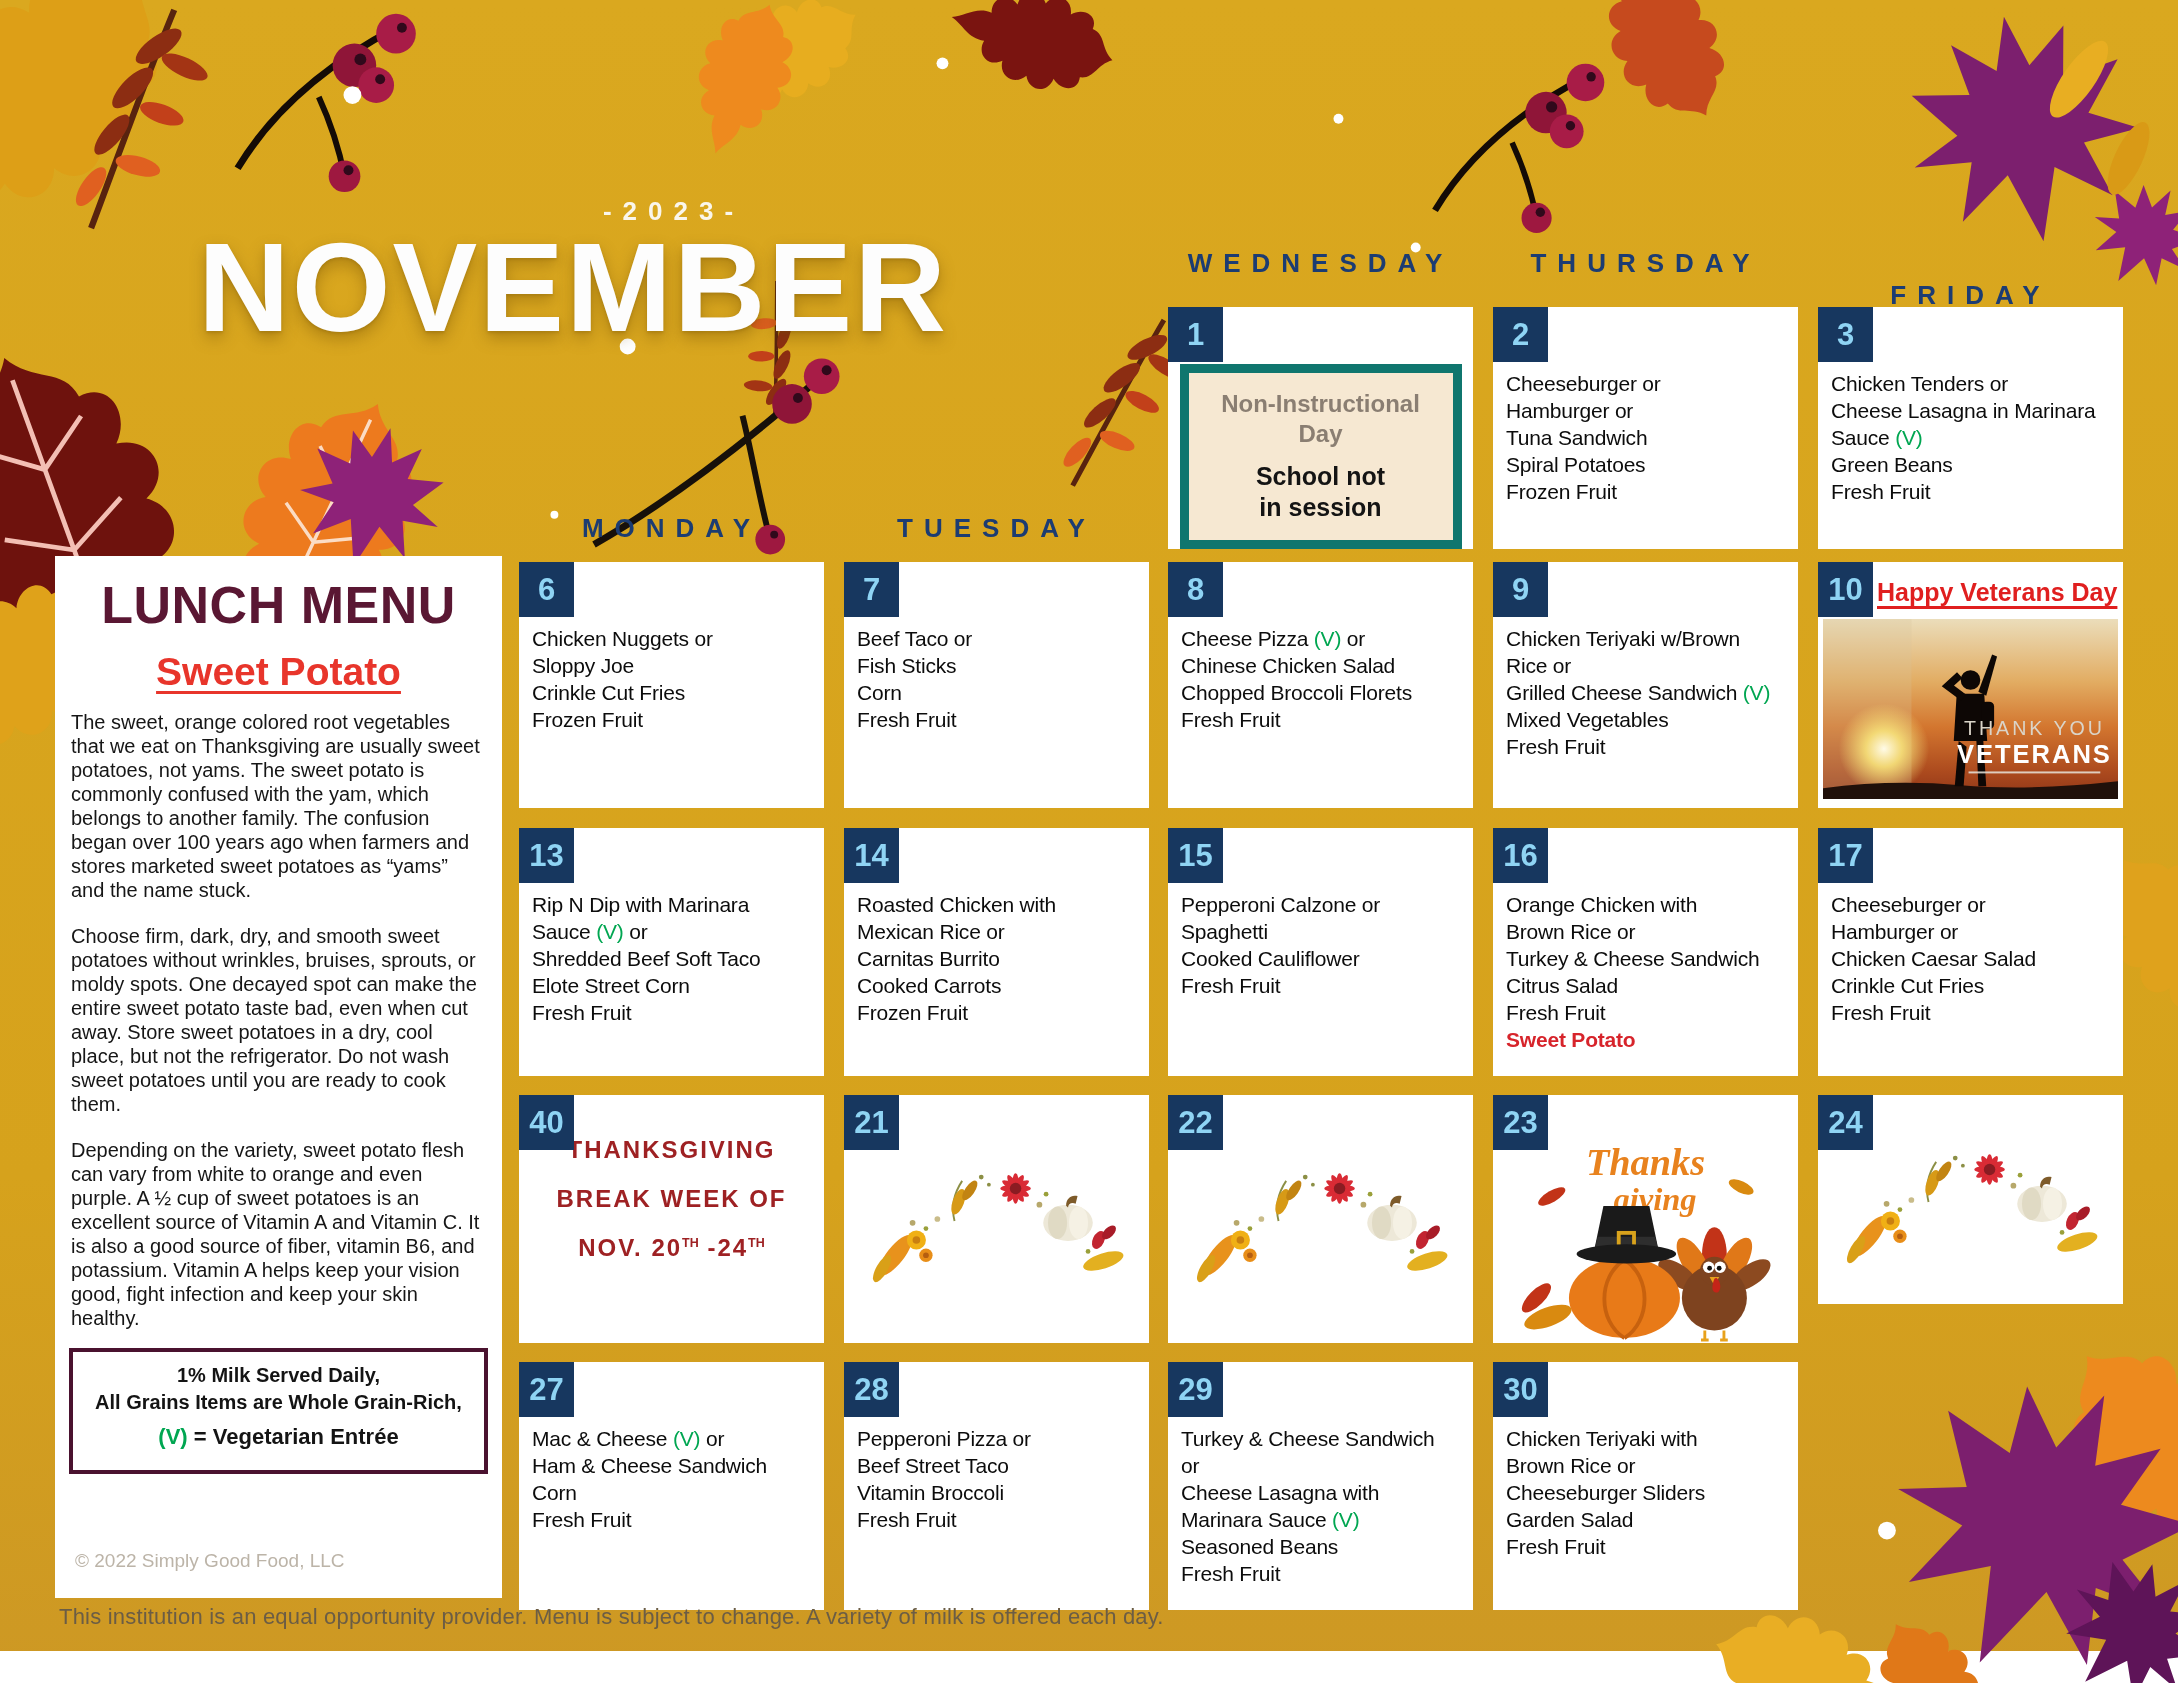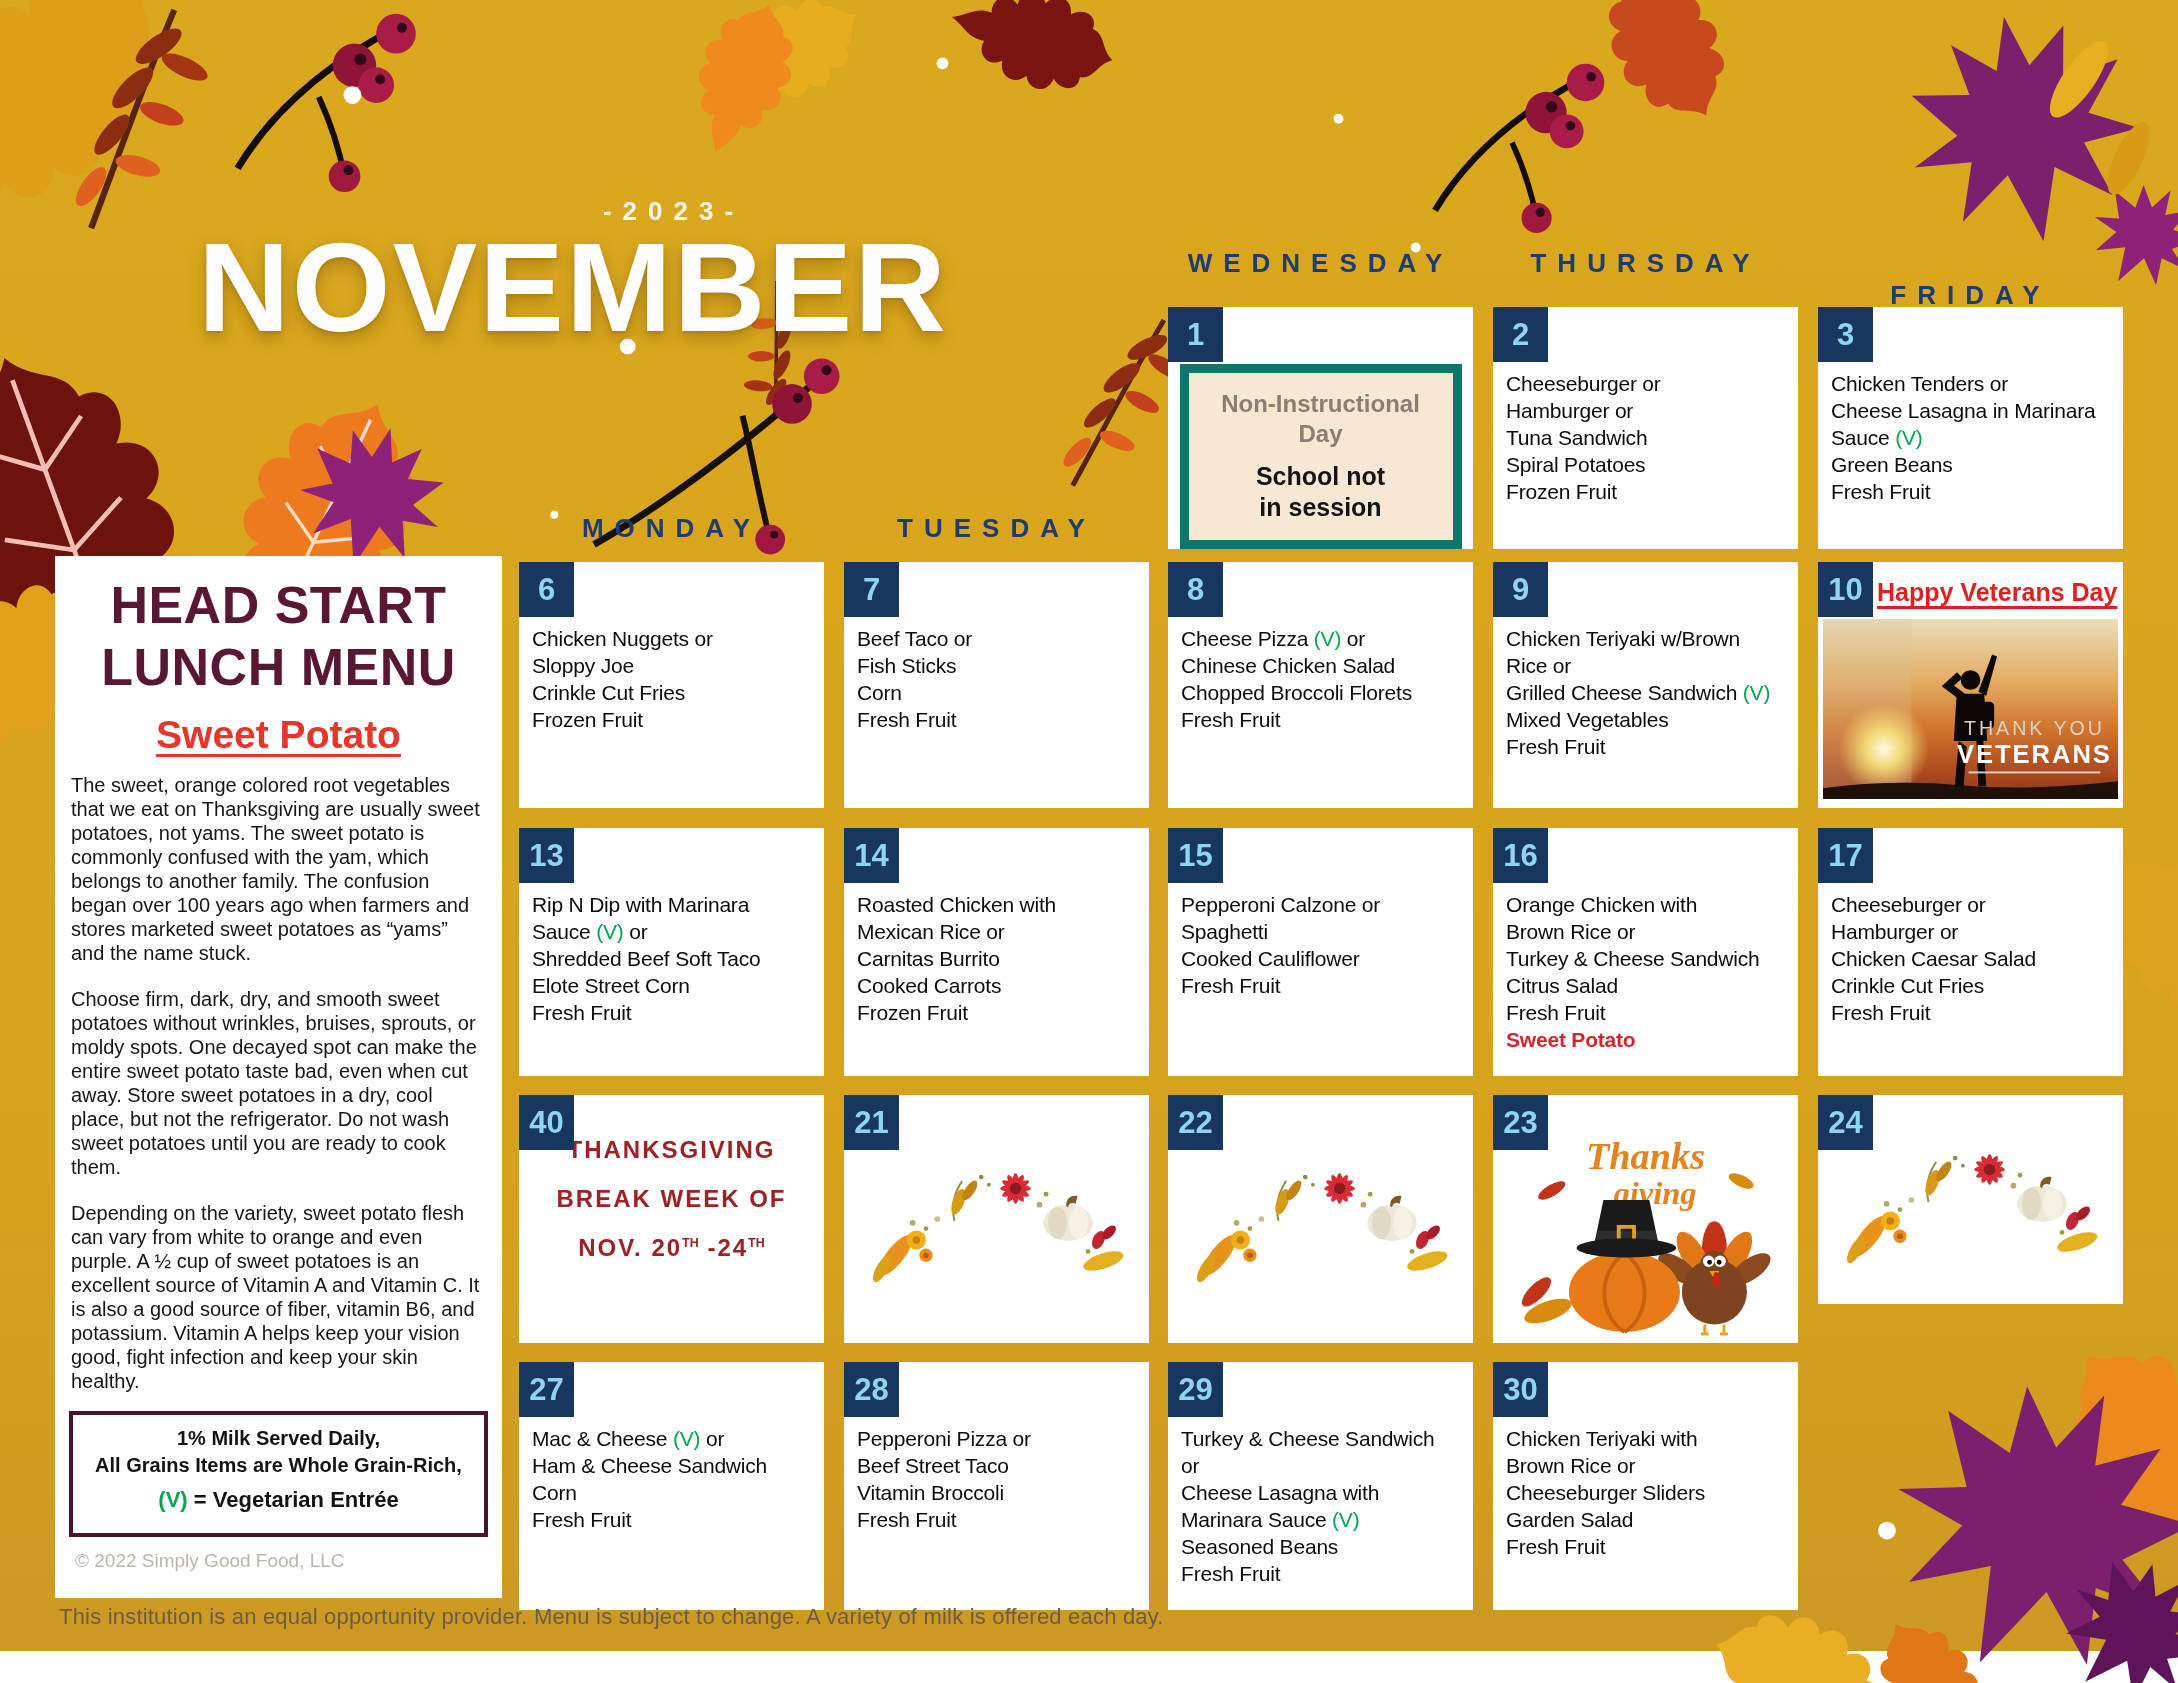--- a/index.html
+++ b/index.html
@@ -40,21 +40,21 @@
 
   .vet-banner{position:absolute;left:59px;top:16px;font-size:25px;font-weight:700;color:#E01F1F;
               text-decoration:underline;text-decoration-thickness:3px;text-underline-offset:5px;}
   .vet-img{position:absolute;left:5px;top:57px;width:295px;height:180px;}
 
   .break{padding-top:30px;text-align:center;color:#9E2123;font-weight:800;font-size:24px;
          letter-spacing:2px;line-height:2.05;}
   .break sup{font-size:0.52em;letter-spacing:0;}
 
   .art{display:flex;justify-content:center;align-items:center;height:100%;}
-  .art-thx{align-items:center;padding-top:16px;}
+  .art-thx{align-items:flex-end;padding-top:7px;}
 
   
   .sidebar{position:absolute;left:55px;top:556px;width:447px;height:1042px;background:#fff;overflow:hidden;}
   .sb-title{margin-top:18px;text-align:center;font-size:52px;font-weight:800;color:#5A1733;
             line-height:1.2;letter-spacing:0.5px;}
   .sb-feature{margin-top:14px;text-align:center;font-size:39px;font-weight:700;color:#E8352B;
               text-decoration:underline;text-decoration-thickness:3px;text-underline-offset:6px;}
   .sb-p{margin:16px 16px 0;font-size:20px;line-height:24px;color:#161616;}
   .sb-p + .sb-p{margin-top:22px;}
   .milk-box{margin:18px 14px 0;border:4px solid #4A122F;text-align:center;padding:10px 4px 20px;}
@@ -545,21 +545,20 @@
             <div class="line">Brown Rice or</div>
             <div class="line">Cheeseburger Sliders</div>
             <div class="line">Garden Salad</div>
             <div class="line">Fresh Fruit</div>
           </div>
         </div>
       </div>
 
     <div class="sidebar">
       <div class="sb-title">
-        <div>HEAD START</div>
         <div>LUNCH MENU</div>
       </div>
       <div class="sb-feature">Sweet Potato</div>
       <div class="sb-p">The sweet, orange colored root vegetables that we eat on Thanksgiving are usually sweet potatoes, not yams. The sweet potato is commonly confused with the yam, which belongs to another family. The confusion began over 100 years ago when farmers and stores marketed sweet potatoes as “yams” and the name stuck.</div>
       <div class="sb-p">Choose firm, dark, dry, and smooth sweet potatoes without wrinkles, bruises, sprouts, or moldy spots. One decayed spot can make the entire sweet potato taste bad, even when cut away. Store sweet potatoes in a dry, cool place, but not the refrigerator. Do not wash sweet potatoes until you are ready to cook them.</div>
       <div class="sb-p">Depending on the variety, sweet potato flesh can vary from white to orange and even purple. A ½ cup of sweet potatoes is an excellent source of Vitamin A and Vitamin C. It is also a good source of fiber, vitamin B6, and potassium. Vitamin A helps keep your vision good, fight infection and keep your skin healthy.</div>
       <div class="milk-box">
         <div class="milk-line">1% Milk Served Daily,</div>
         <div class="milk-line">All Grains Items are Whole Grain-Rich,</div>
         <div class="milk-veg"><span class="v">(V)</span><span> = Vegetarian Entrée</span></div>

